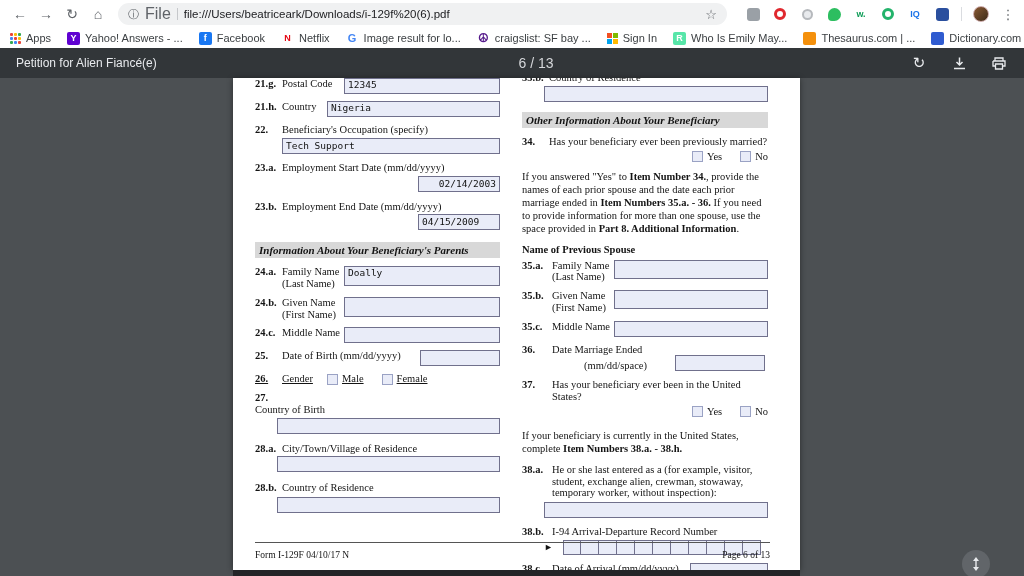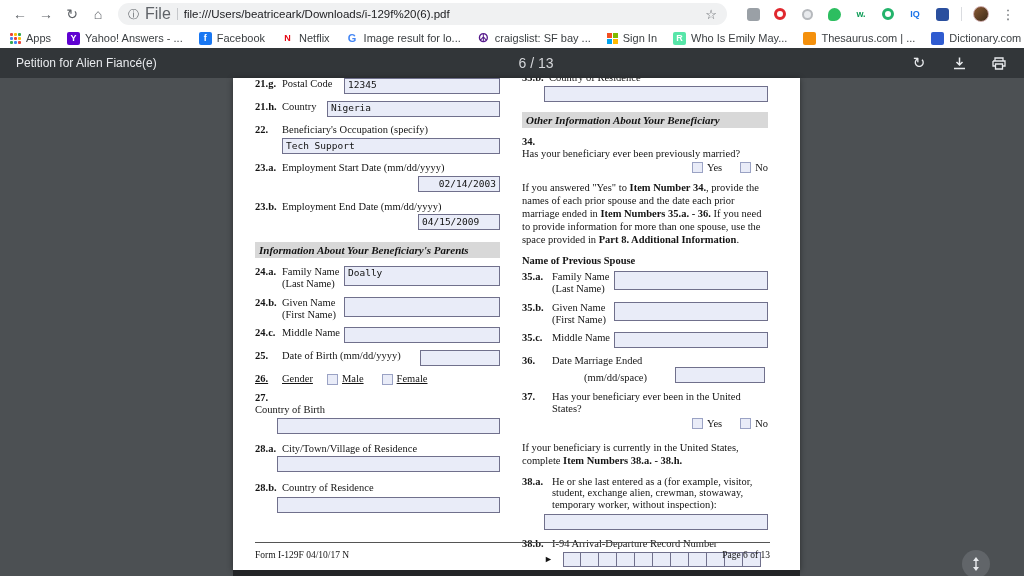--- a/index.html
+++ b/index.html
@@ -328,21 +328,21 @@
         <div style="margin-bottom:10px;">
           <div class="r" style="margin-top:-8px; margin-bottom:2px;">
             <span class="n">33.b.</span>
             <span class="lbl">Country of Residence</span>
           </div>
           <div class="fld" style="margin-left:22px;"></div>
         </div>
 
         <div class="sect">Other Information About Your Beneficiary</div>
 
-        <div class="r" style="margin-bottom:1px;flex-direction:column;">
+        <div class="r" style="margin-bottom:1px;">
           <span class="n">34.</span>
           <span class="lbl">Has your beneficiary ever been previously married?</span>
         </div>
         <div class="ynrow">
           <span style="display:flex; align-items:center;">
               <span class="cb"></span>
               <span class="cbl">Yes</span>
             </span>
           <span style="display:flex; align-items:center;">
               <span class="cb"></span>

